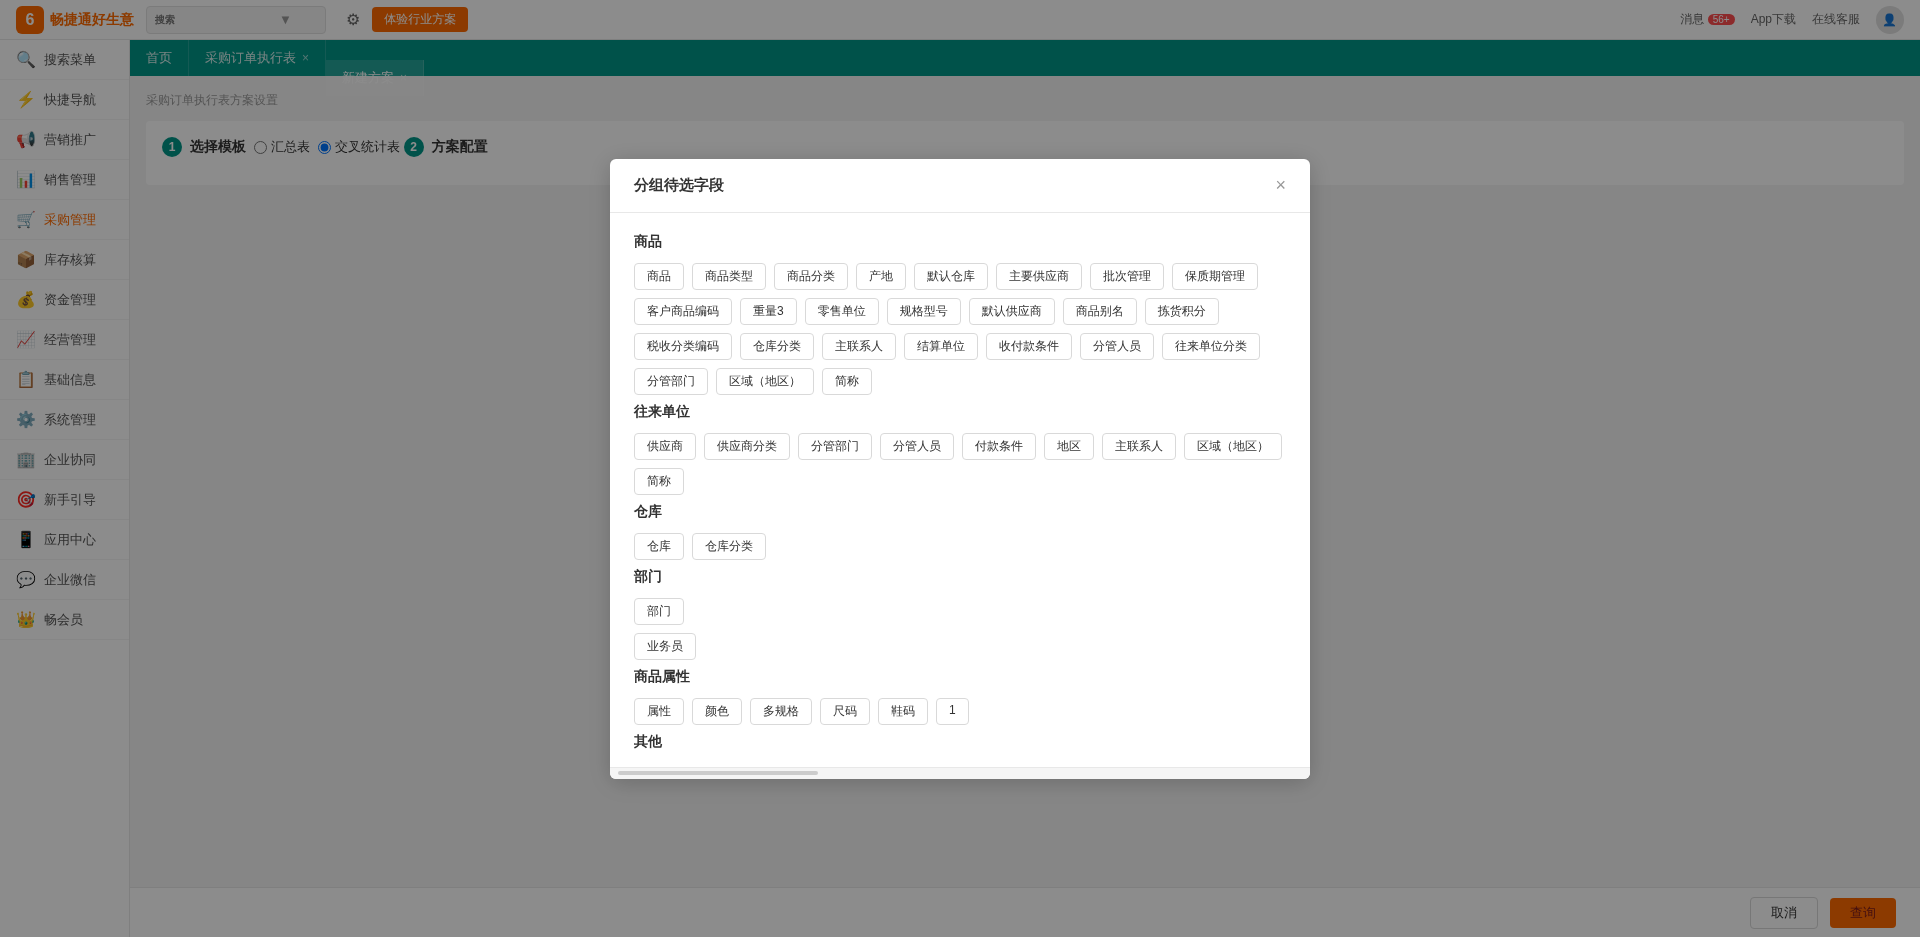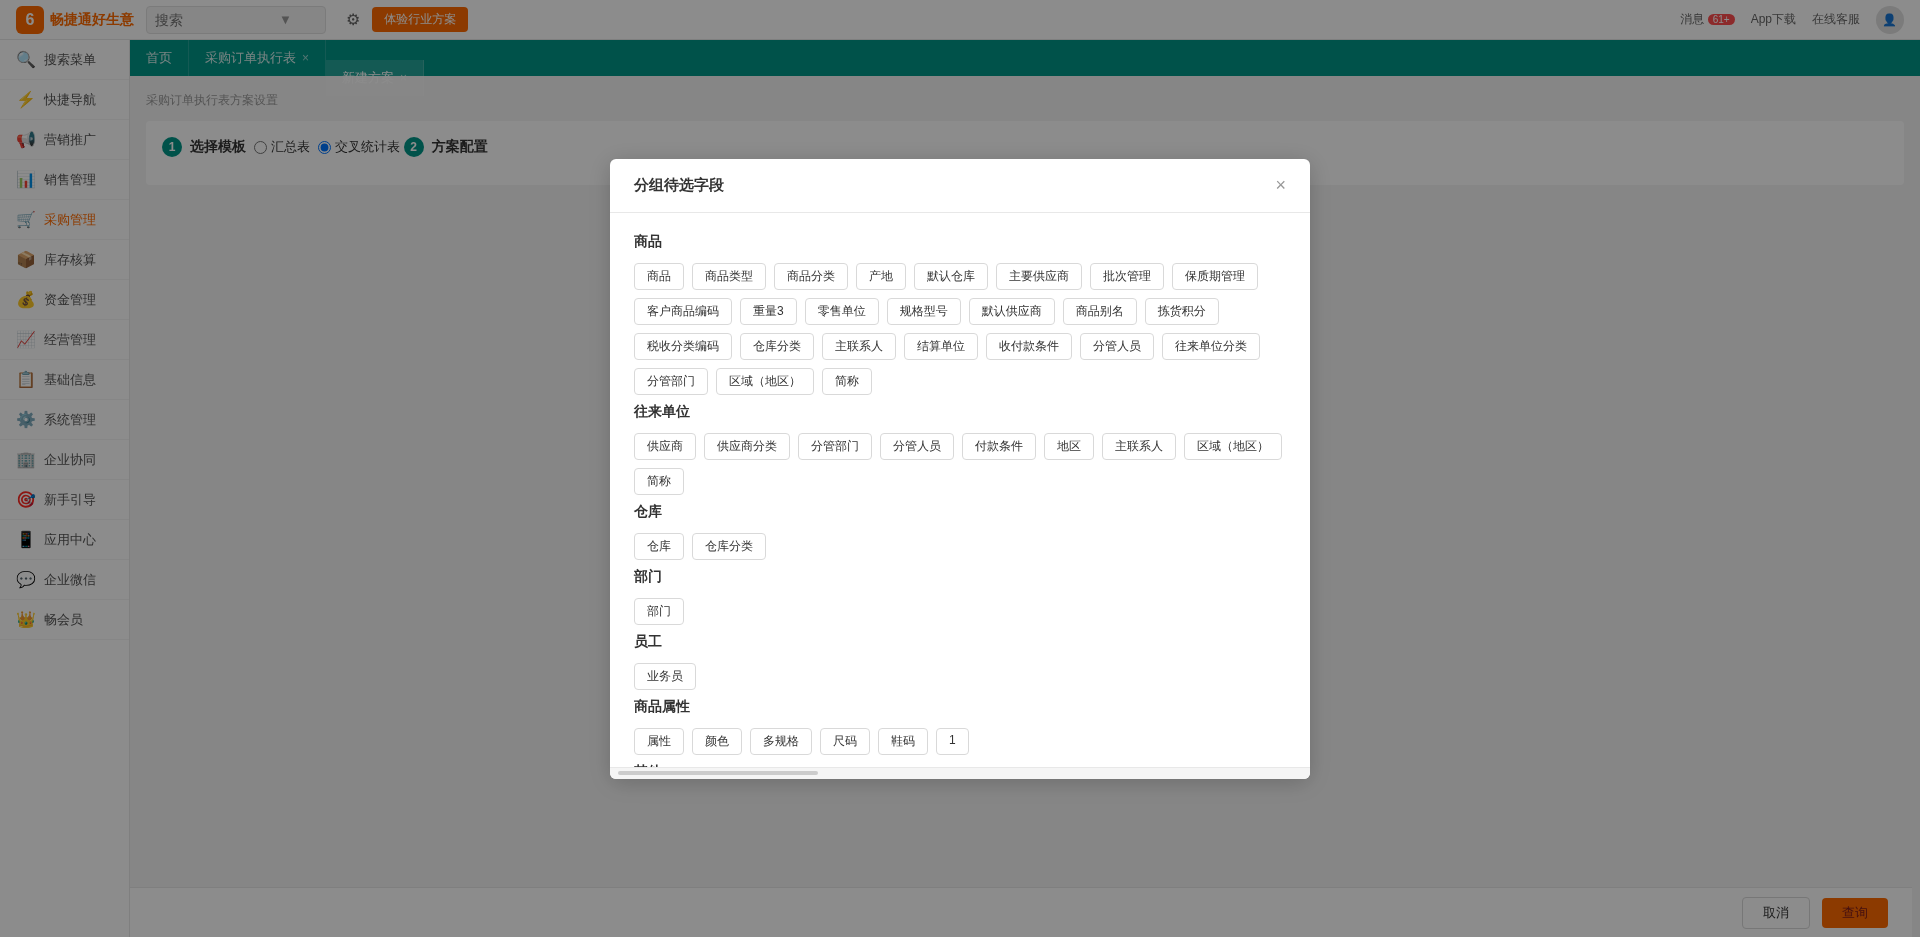--- a/index.html
+++ b/index.html
@@ -45,22 +45,23 @@
       border: 1px solid #e0e0e0;
       border-radius: 4px;
       padding: 0 8px;
       height: 28px;
       width: 180px;
     }
     .top-search input {
       border: none;
       background: transparent;
       outline: none;
-      font-size: 14px;
+      font-size: 10px;
       width: 130px;
+      font-weight: bold;
     }
     .top-actions {
       display: flex;
       align-items: center;
       gap: 12px;
       margin-left: 12px;
     }
     .btn-experience {
       background: #ff6b00;
       color: white;
@@ -152,21 +153,21 @@
       background: #f5f5f5;
       overflow: auto;
       padding: 16px;
     }
 
     
     .bottom-bar {
       position: fixed;
       bottom: 0;
       left: 130px;
-      right: 8px;
+      right: 0;
       height: 50px;
       background: #fff;
       border-top: 1px solid #e8e8e8;
       display: flex;
       align-items: center;
       justify-content: flex-end;
       padding: 0 24px;
       gap: 12px;
       z-index: 97;
     }
@@ -304,21 +305,21 @@
     <input type="text" style="width: 120px;" placeholder="搜索">
     <span style="color:#999;margin-left:4px;">▼</span>
   </div>
   <div class="top-actions">
     <span class="gear-icon">⚙</span>
     <button class="btn-experience">体验行业方案</button>
   </div>
   <div class="top-right">
     <span>
       <span>消息</span>
-      <span class="badge">61+</span>
+      <span class="badge">56+</span>
     </span>
     <span>App下载</span>
     <span>在线客服</span>
     <div style="width:28px;height:28px;background:#e0e0e0;border-radius:50%;display:flex;align-items:center;justify-content:center;cursor:pointer;">
       <span>👤</span>
     </div>
   </div>
 </div>
 
 <div class="tabs-bar">
@@ -487,21 +488,20 @@
               <div class="field-tag">仓库分类</div>
             </div>
           </div>
           <div>
             <div class="section-title">部门</div>
             <div class="fields-grid">
               <div class="field-tag">部门</div>
             </div>
           </div>
           <div>
-            <div class="section-title">员工</div>
             <div class="fields-grid">
               <div class="field-tag">业务员</div>
             </div>
           </div>
           <div>
             <div class="section-title">商品属性</div>
             <div class="fields-grid">
               <div class="field-tag">属性</div>
               <div class="field-tag">颜色</div>
               <div class="field-tag">多规格</div>

